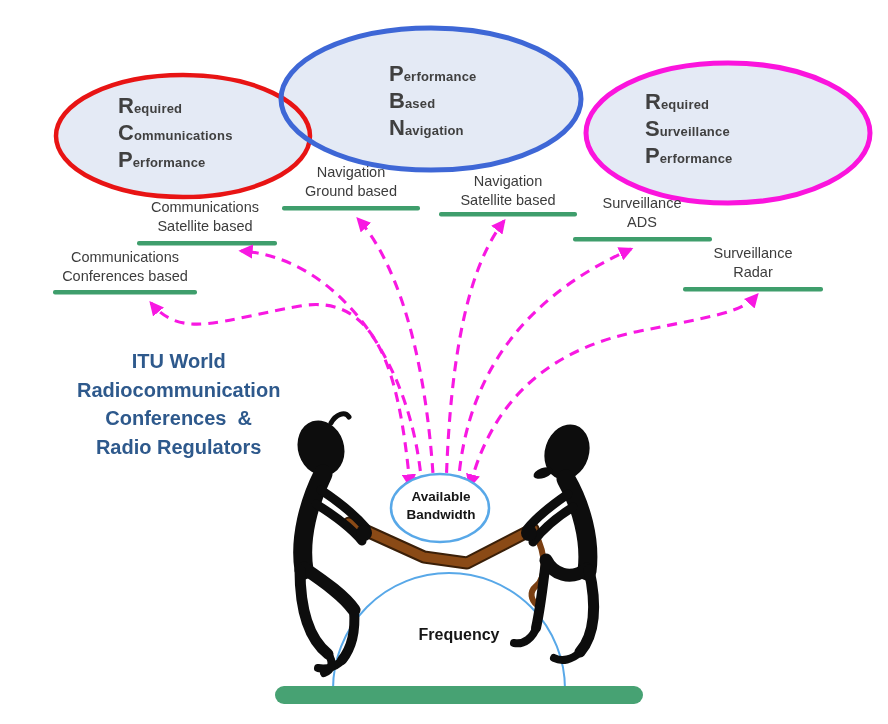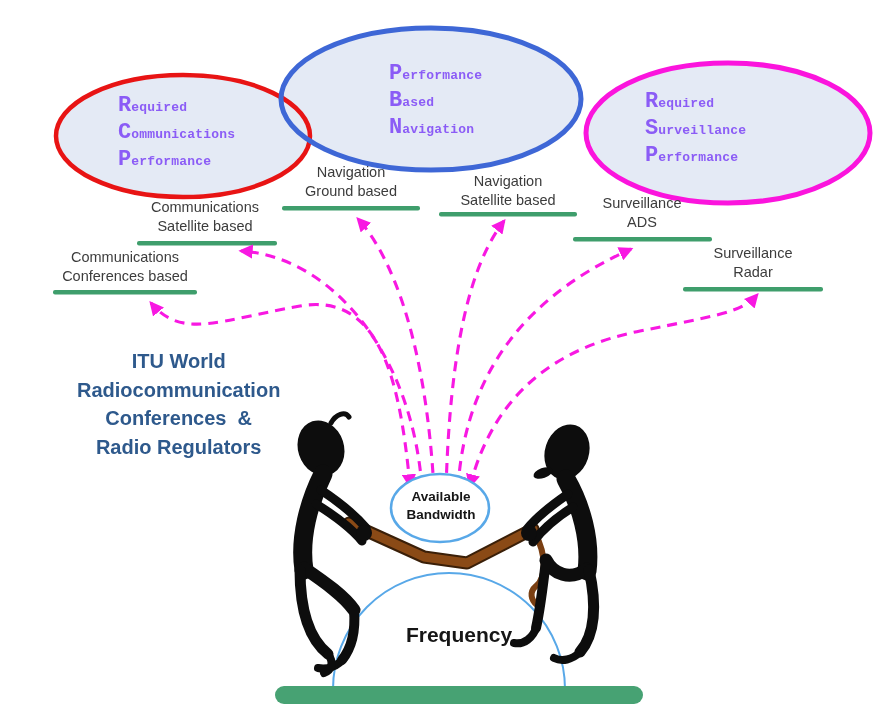--- a/index.html
+++ b/index.html
@@ -3,35 +3,35 @@
 <meta charset="utf-8">
 <style>
   html,body{margin:0;padding:0;background:#ffffff;}
   #canvas{
     position:relative;width:888px;height:724px;background:#ffffff;overflow:hidden;
     font-family:"Liberation Sans", sans-serif;
   }
   #artwork{position:absolute;left:0;top:0;}
   .txt{position:absolute;color:#1c1c1c;}
   
-  .acr{font-weight:bold;color:#8b5cf6;font-family:Liberation Mono, monospace;}
+  .acr{font-weight:bold;color:#404040;}
   .acr .line{height:27px;line-height:27px;white-space:nowrap;}
   .acr .big{font-size:22px;}
   .acr .rest{font-size:13px;letter-spacing:.2px;}
   
   .svc{transform:translateX(-50%);width:max-content;text-align:center;
        font-size:14.5px;line-height:19px;color:#3c3c3c;}
   
   .itu{font-weight:bold;font-size:20px;line-height:28.5px;color:#2e598c;text-align:center;}
   .itu .line{white-space:pre;}
   
   .bw{transform:translateX(-50%);width:max-content;text-align:center;
       font-weight:bold;font-size:13.5px;line-height:18px;color:#161616;}
   .fs{transform:translateX(-50%);width:max-content;text-align:center;
-      font-weight:bold;font-size:21px;line-height:27px;color:#161616;}
+      font-weight:bold;font-size:16px;line-height:27px;color:#161616;}
 </style>
 </head>
 <body>
 
 <div id="canvas">
 
   <svg id="artwork" width="888" height="724" viewBox="0 0 888 724">
     <defs>
       <marker id="ah-end" viewBox="0 0 10 10" refX="8.2" refY="5" markerWidth="4.6" markerHeight="4.6" orient="auto">
         <path d="M0,0 L10,5 L0,10 z" fill="#f818e2"></path>

